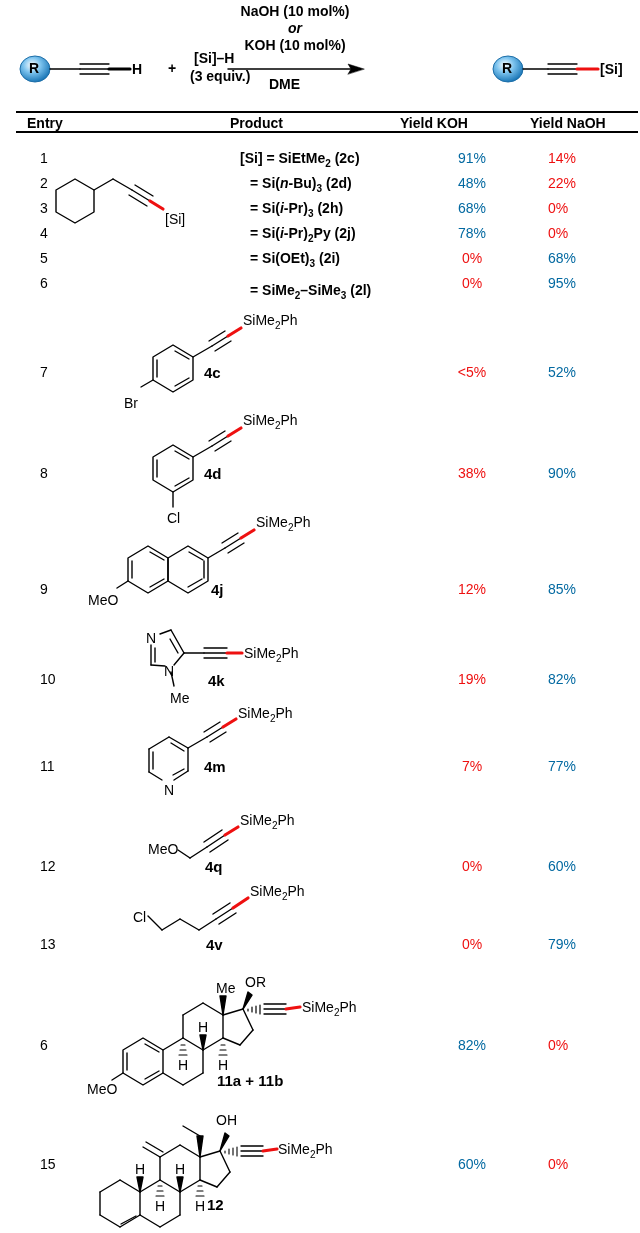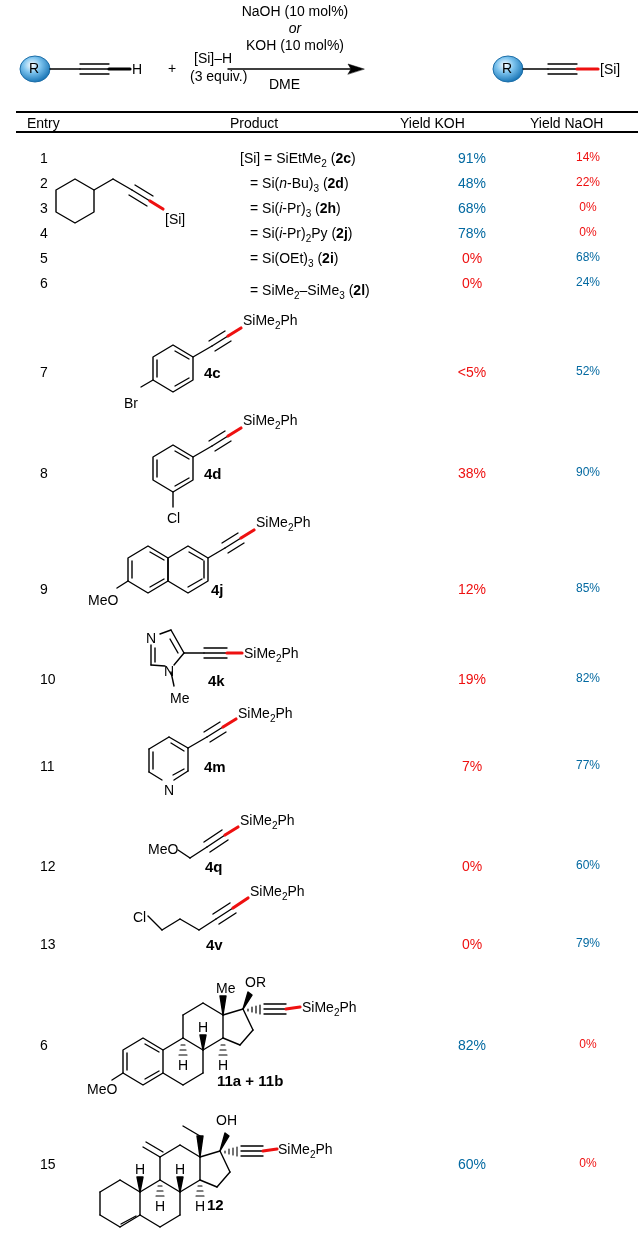--- a/index.html
+++ b/index.html
@@ -1,22 +1,22 @@
 <!DOCTYPE html>
 <html><head>
 <meta charset="utf-8">
 <style>
   html,body{margin:0;padding:0;background:#ffffff;}
   body{width:640px;height:1233px;position:relative;overflow:hidden;font-family:"Liberation Sans",sans-serif;color:#000;}
-  .abs{position:absolute;}
+  .abs{position:absolute;font-weight:bold;}
   .txt{font-size:14px;white-space:nowrap;}
   .hdr{font-size:14px;}
   .entry-num{position:absolute;left:40px;font-size:14px;}
   .ykoh{position:absolute;left:432px;width:80px;text-align:center;font-size:14px;}
-  .ynaoh{position:absolute;left:548px;width:80px;text-align:center;font-size:12px;}
+  .ynaoh{position:absolute;left:548px;width:80px;font-size:14px;}
   .blue{color:#0369a1;font-weight:normal;}
   .red{color:#ee1010;}
   .rule{position:absolute;left:16px;width:622px;background:#000;}
   svg{position:absolute;left:0;top:0;overflow:visible;}
   svg line, svg polyline, svg polygon, svg path{stroke-linecap:round;stroke-linejoin:round;}
   .lbl{font-family:"Liberation Sans",sans-serif;font-size:14px;fill:#000;}
   .lblb{font-family:"Liberation Sans",sans-serif;font-size:15px;font-weight:bold;fill:#000;}
   .sub{font-size:10px;}
 </style>
 </head>
@@ -103,21 +103,21 @@
 <div>
   <span class="entry-num" style="top:250px;">5</span>
   <span class="abs txt" style="left:250px;top:250px;">= Si(OEt)<sub class="sub">3</sub> (<b>2i</b>)</span>
   <span class="ykoh red" style="top:250px;">0%</span>
   <span class="ynaoh blue" style="top:250px;">68%</span>
 </div>
 <div>
   <span class="entry-num" style="top:275px;">6</span>
   <span class="abs txt" style="left:250px;top:282px;">= SiMe<sub class="sub">2</sub>–SiMe<sub class="sub">3</sub> (<b>2l</b>)</span>
   <span class="ykoh red" style="top:275px;">0%</span>
-  <span class="ynaoh blue" style="top:275px;">24%</span>
+  <span class="ynaoh blue" style="top:275px;">95%</span>
 </div>
 
 <svg width="640" height="1233">
   <g fill="none" stroke="#000" stroke-width="1.4">
     <polygon points="74,174 93,185 93,207 74,218 55,207 55,185" transform="translate(0,8) translate(1,-3)"></polygon>
     <line x1="94" y1="190" x2="113" y2="179"></line>
     <line x1="113" y1="179" x2="132" y2="190"></line>
     <line x1="132" y1="190" x2="150" y2="201"></line>
     <line x1="129" y1="195" x2="147" y2="206"></line>
     <line x1="135" y1="185" x2="153" y2="196"></line>

